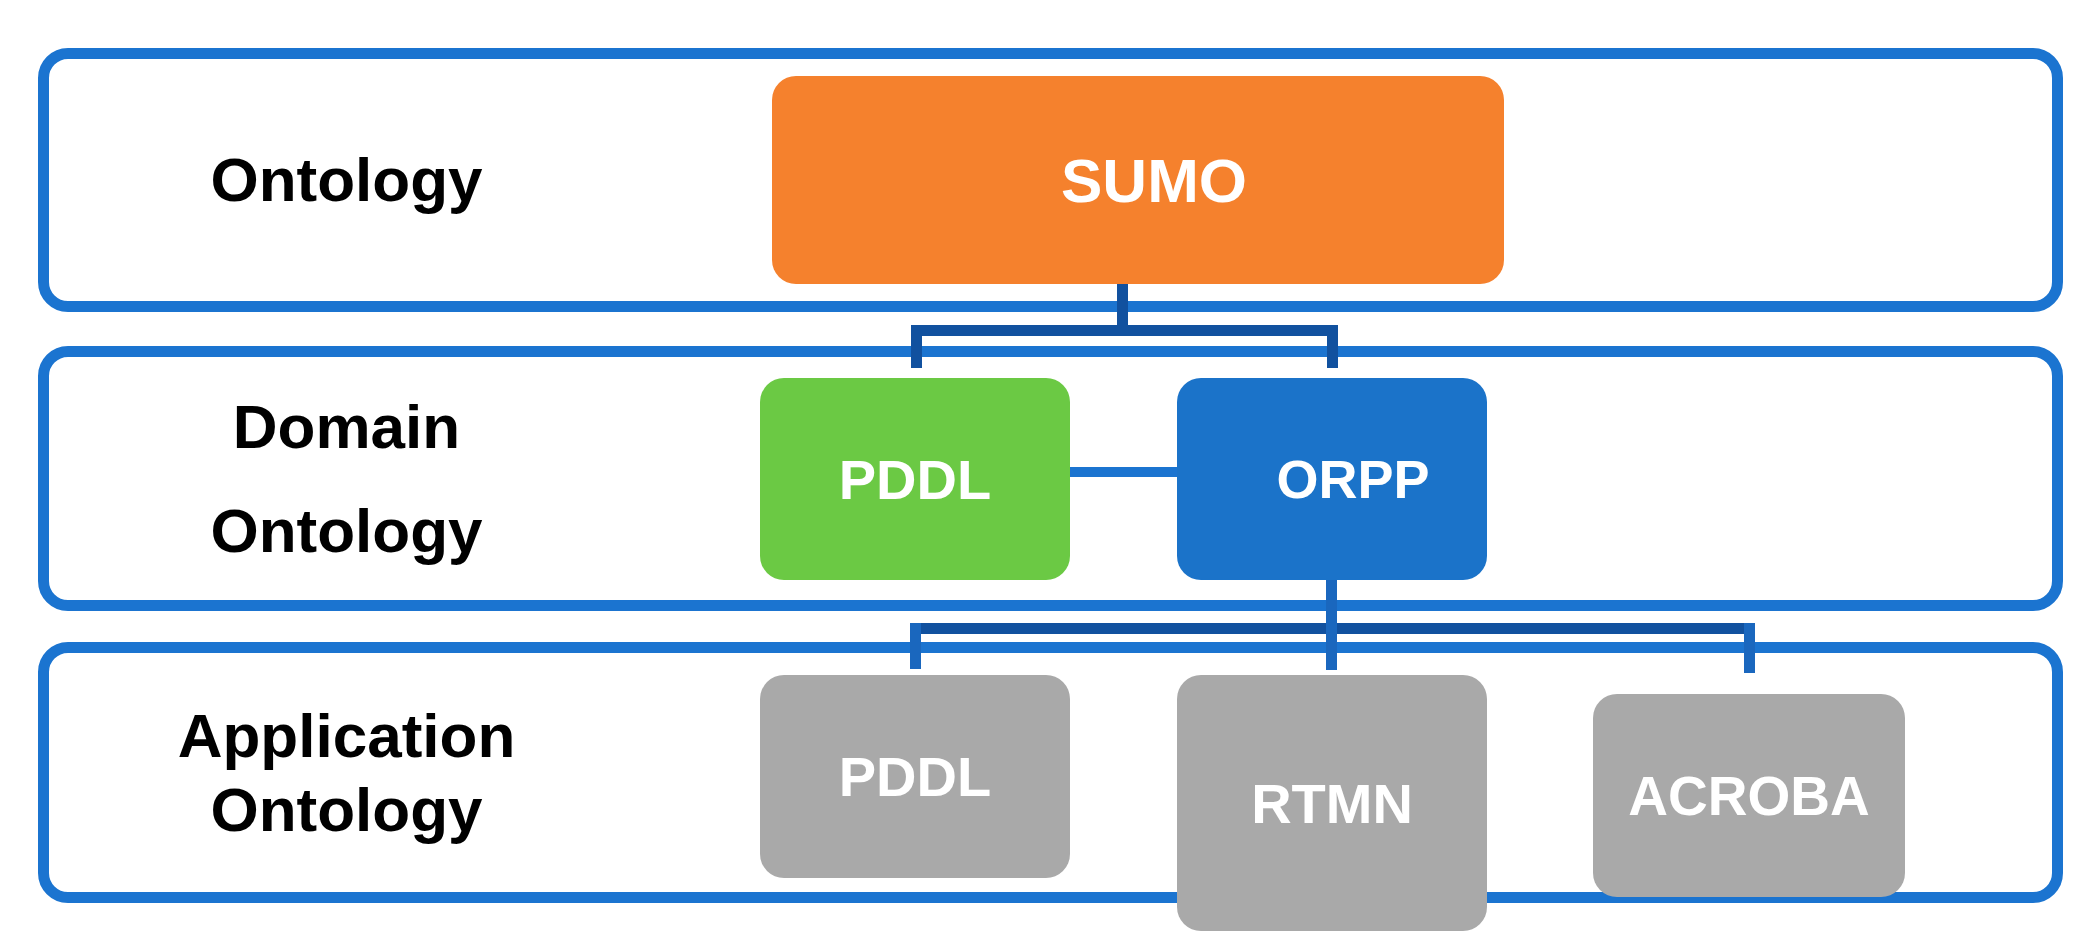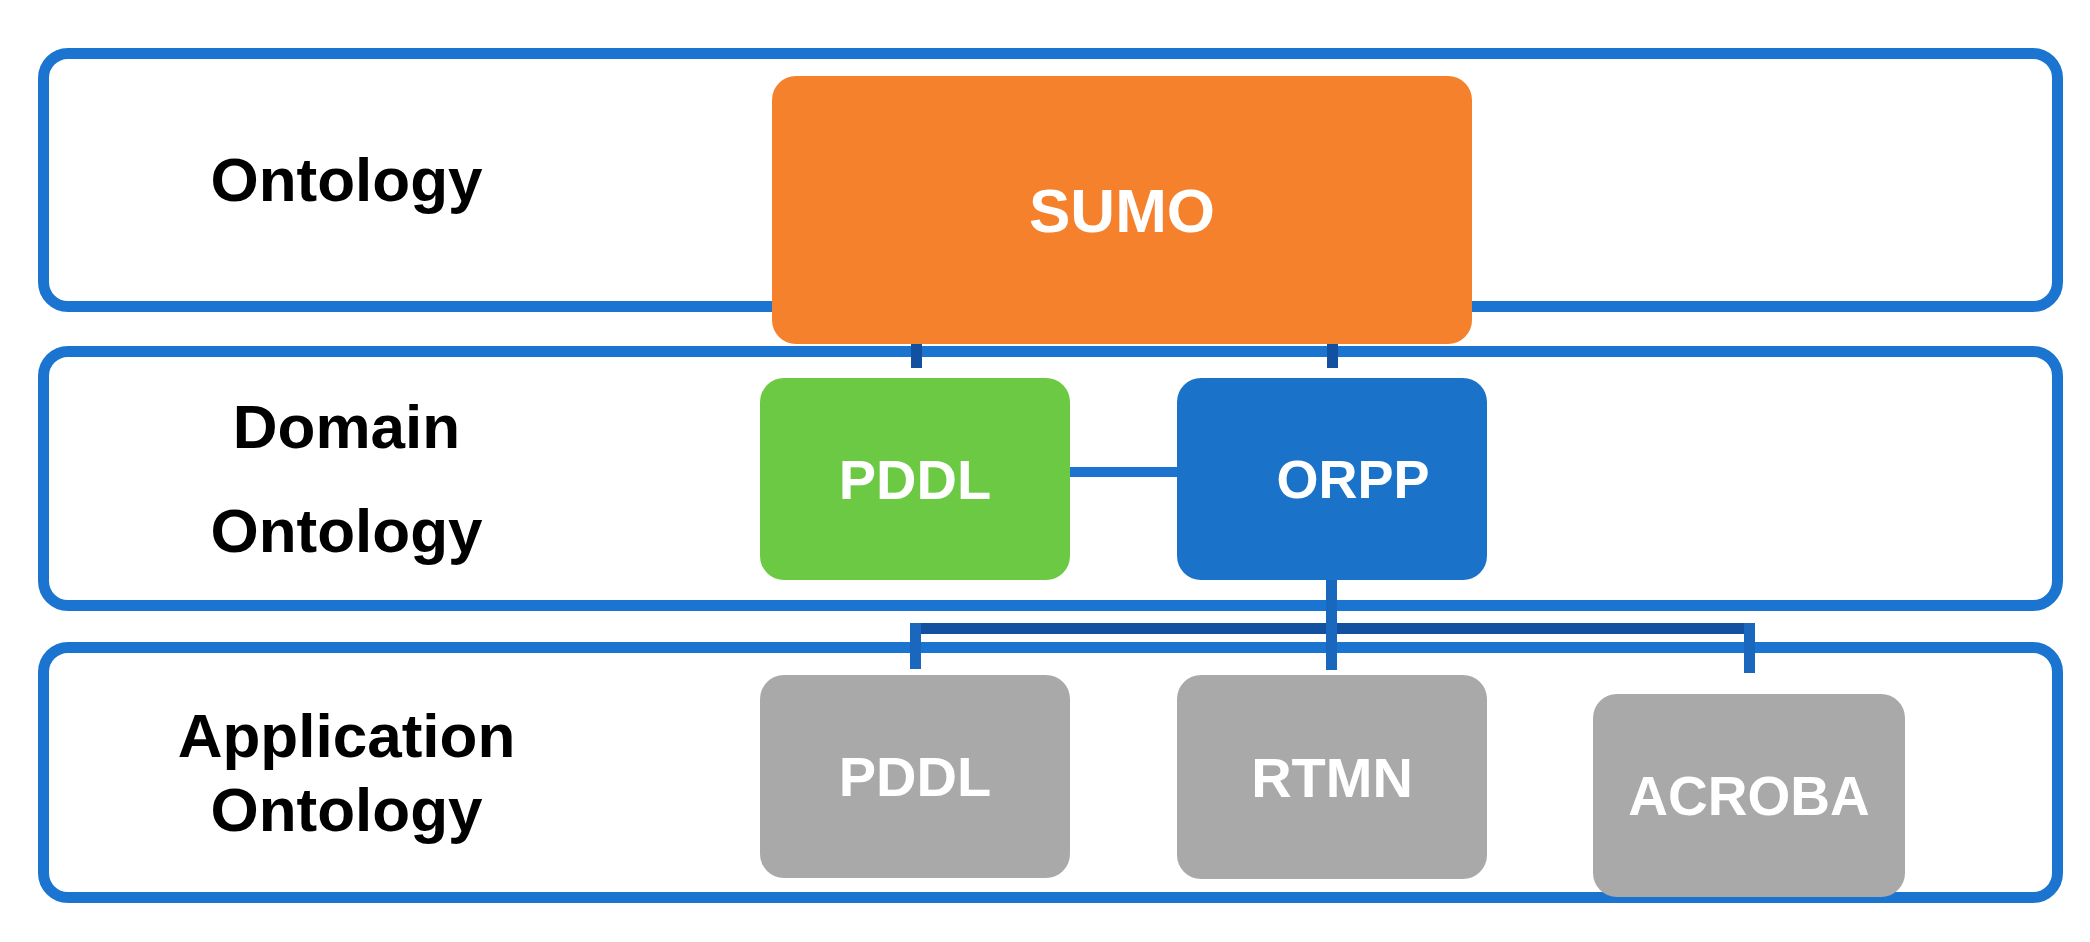--- a/index.html
+++ b/index.html
@@ -46,26 +46,26 @@
   .seg.dark{background:var(--connector-dark);}
   .seg.medium{background:var(--connector-medium);}
   .seg.link{background:var(--border-blue);}
   
   .node{
     position:absolute;
     border-radius:24px;
     display:flex;flex-direction:column;align-items:center;justify-content:center;
     color:#ffffff;font-weight:bold;text-align:center;
   }
-  .node-sumo{left:772px;top:76px;width:700px;height:268px;background:var(--node-orange);font-size:62px;}
+  .node-sumo{left:772px;top:76px;width:700px;height:208px;background:var(--node-orange);font-size:62px;padding-left:32px;}
   .node-cora{left:760px;top:378px;width:310px;height:202px;background:var(--node-green);font-size:56px;}
   .node-orpp{left:1177px;top:378px;width:310px;height:202px;background:var(--node-blue);font-size:54px;}
   .node-orpp .line{line-height:72px;margin-left:42px;}
   .node-pddl{left:760px;top:675px;width:310px;height:203px;background:var(--node-gray);font-size:56px;}
-  .node-rtmn{left:1177px;top:675px;width:310px;height:204px;background:var(--node-gray);font-size:56px;}
+  .node-rtmn{left:1177px;top:675px;width:310px;height:256px;background:var(--node-gray);font-size:56px;}
   .node-acroba{left:1593px;top:694px;width:312px;height:203px;background:var(--node-gray);font-size:55px;}
 </style>
 </head>
 <body>
 
 <div class="canvas">
 
   <div class="layer layer-upper">
     <div class="layer-label">
       <div class="line">Ontology</div>

